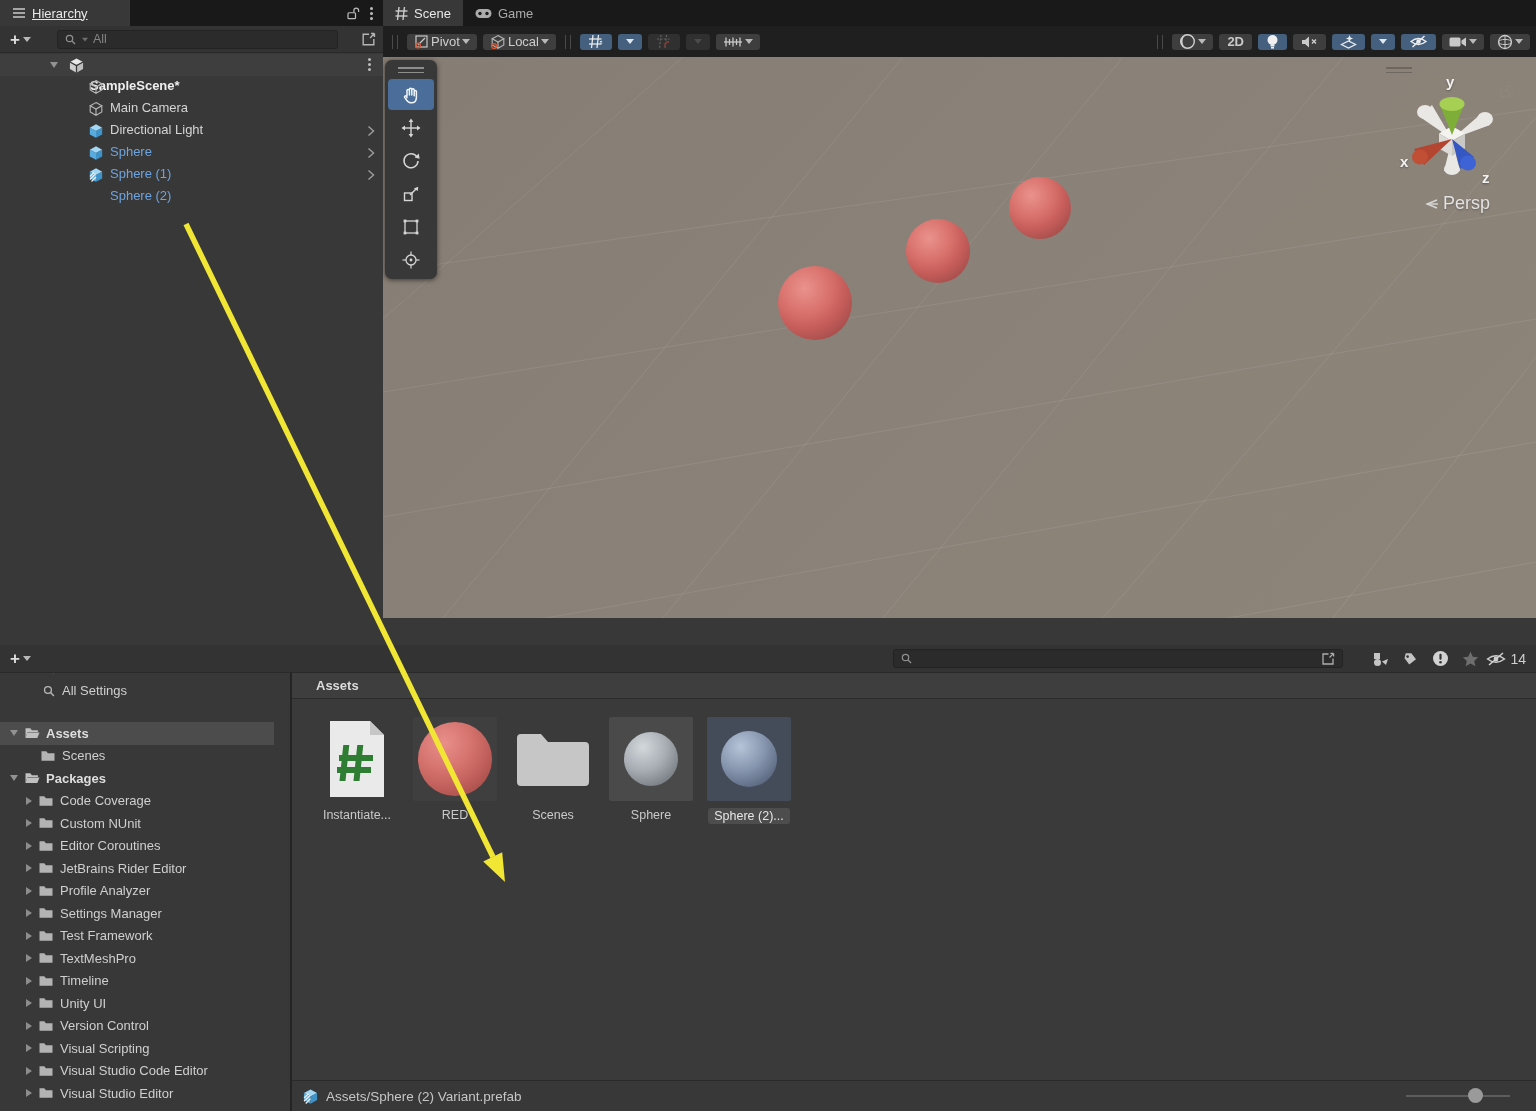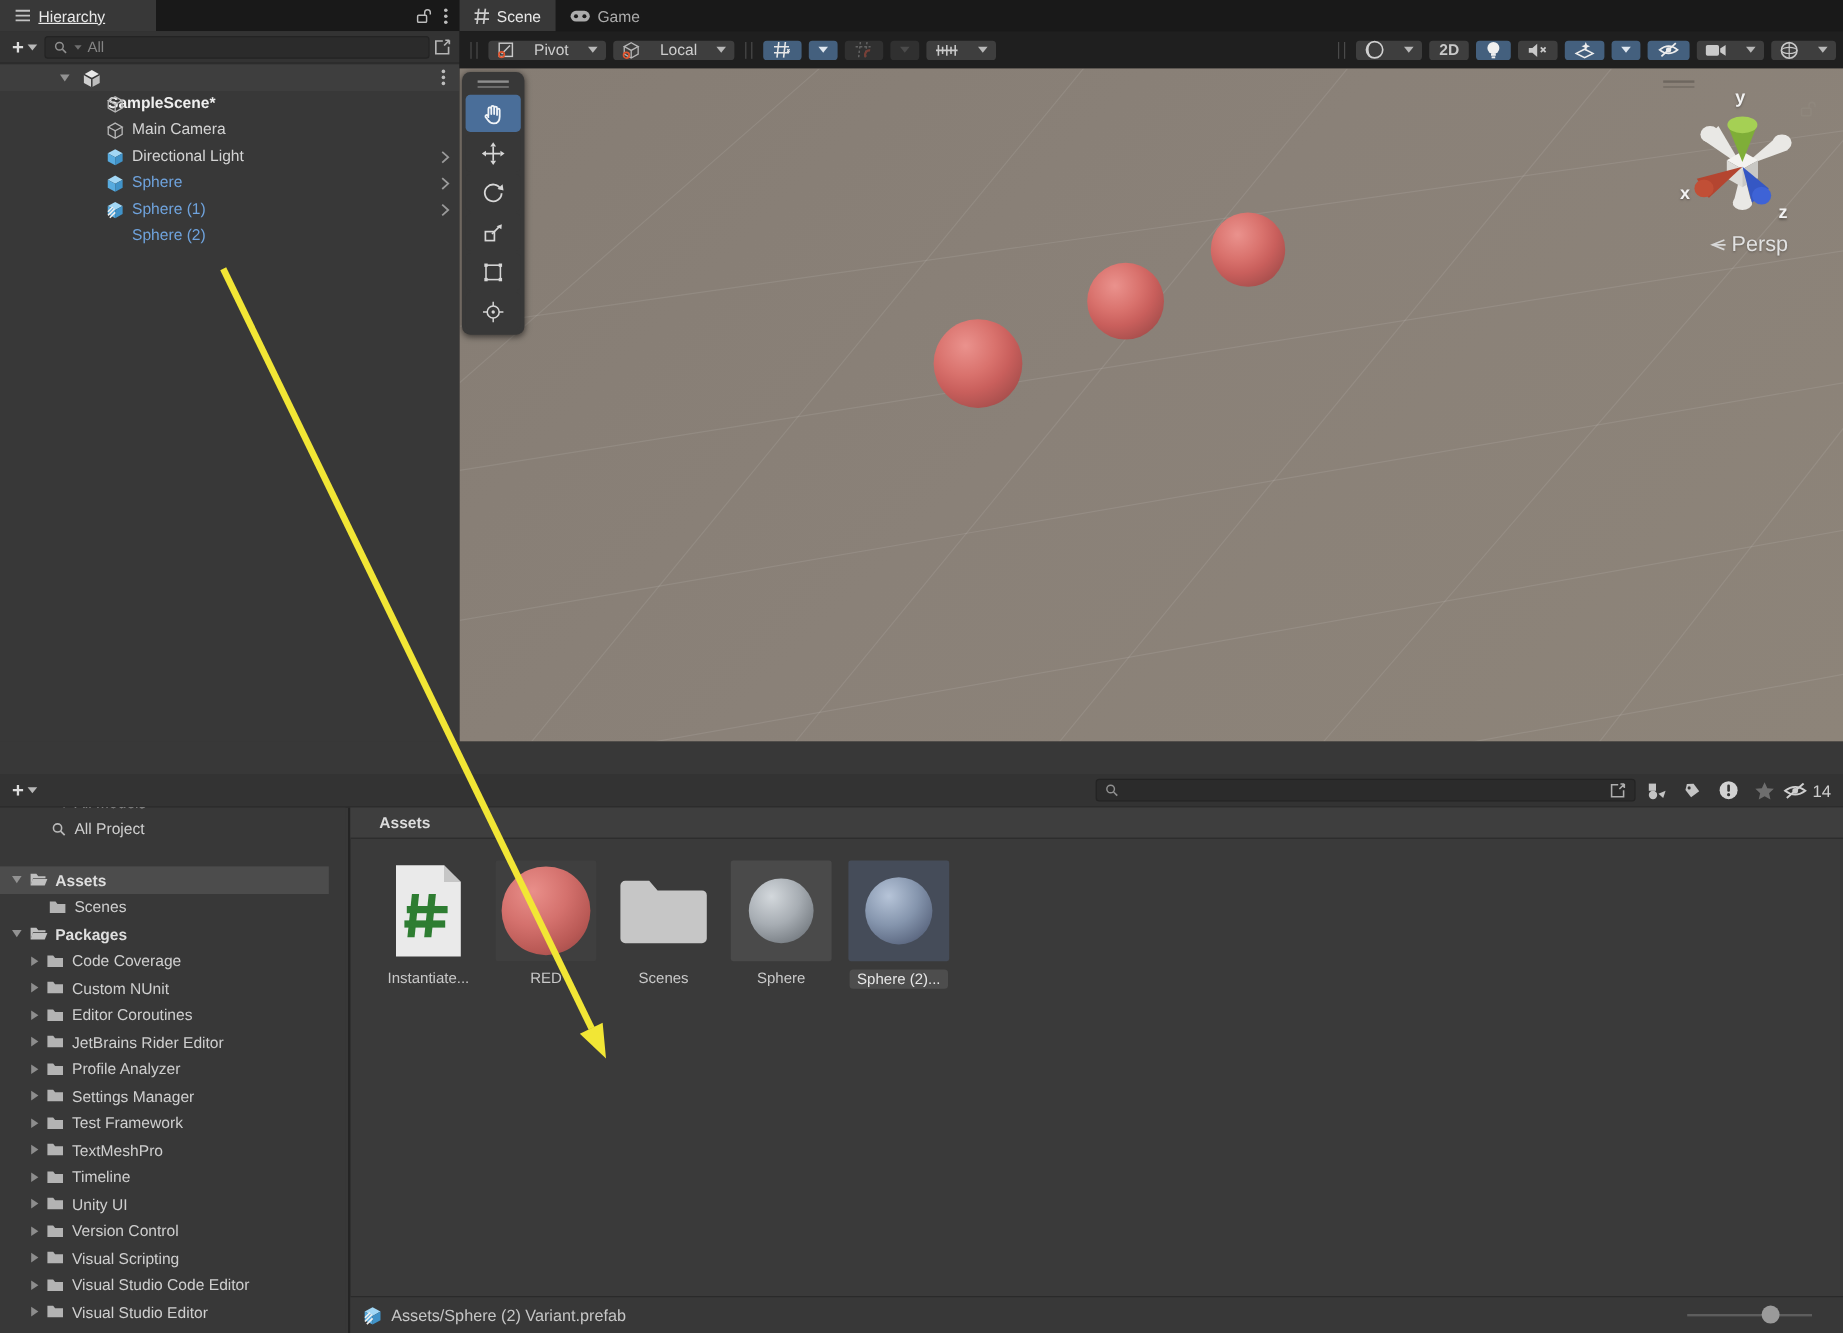--- a/index.html
+++ b/index.html
@@ -16,21 +16,21 @@
   .tabbar-right { margin-left:auto; display:flex; align-items:center; gap:10px; padding-right:10px; }
   .kebab { color:#bdbdbd; font-size:14px; letter-spacing:0; line-height:1; display:flex; flex-direction:column; gap:2px; }
   .kebab i { width:3px; height:3px; border-radius:50%; background:#bdbdbd; display:block; }
   .panel-toolbar { position:absolute; left:0; right:0; height:27px; background:#333333;
                    border-bottom:1px solid #292929; display:flex; align-items:center; padding:0 6px; }
   .plus-group { display:flex; align-items:center; gap:3px; padding:0 4px; color:#d8d8d8; }
   .plus-glyph { font-size:17px; font-weight:bold; line-height:1; color:#dddddd; }
   .caret-down { width:0; height:0; border-left:4px solid transparent; border-right:4px solid transparent;
                 border-top:5px solid #b8b8b8; display:inline-block; }
   .caret-down.dim { border-top-color:#6f6f6f; }
-  .searchfield { flex:1; display:flex; align-items:center; gap:4px; height:19px; margin:0 2px;
+  .searchfield { flex:1; display:flex; align-items:center; gap:4px; height:19px; margin:0 22px;
                  background:#2b2b2b; border:1px solid #232323; border-radius:3px; padding:0 6px; color:#8a8a8a; }
   .searchfield .ph { font-size:12.5px; color:#848484; }
   .tri-open { width:0; height:0; border-left:4.5px solid transparent; border-right:4.5px solid transparent;
               border-top:6px solid #929292; display:inline-block; }
   .tri-closed { width:0; height:0; border-top:4.5px solid transparent; border-bottom:4.5px solid transparent;
                 border-left:6px solid #8d8d8d; display:inline-block; }
   svg.ic { display:block; }
 
   
   #hierarchy { position:absolute; left:0; top:0; width:383px; height:618px; background:#383838; }
@@ -44,21 +44,21 @@
   .obj-row.prefab { color:#6fa3dd; }
   .chev { position:absolute; right:8px; top:5px; }
   .scene-kebab { position:absolute; right:12px; top:4px; }
 
   
   #scene-panel { position:absolute; left:383px; top:0; width:1153px; height:618px; background:#191919; }
   #scene-toolbar { position:absolute; top:26px; left:0; right:0; height:31px; background:#1f1f1f;
                    display:flex; align-items:center; padding:0 6px; gap:6px; }
   .tb-sep { width:6px; height:14px; border-left:1px solid #4a4a4a; border-right:1px solid #4a4a4a; margin:0 3px; }
   .tb-btn { height:16px; background:#3e3e3e; border-radius:3px; display:flex; align-items:center;
-            gap:16px; padding:0 7px; color:#cdcdcd; }
+            gap:2px; padding:0 7px; color:#cdcdcd; }
   .tb-btn.blue { background:#44607e; }
   .tb-btn.sq { padding:0 8px; }
   .tb-right { margin-left:auto; display:flex; align-items:center; gap:6px; }
 
   #viewport { position:absolute; top:57px; left:0; right:0; bottom:0;
               background:linear-gradient(135deg,#867d74 0%, #8a8178 45%, #8d8479 100%); overflow:hidden; }
   .sphere3d { position:absolute; border-radius:50%;
       background:radial-gradient(circle at 36% 30%, #ea928d 0%, #d9726d 35%, #c95f5c 55%, #a04b49 85%, #934443 100%); }
 
   
@@ -615,21 +615,21 @@
         <div class="t-row fav">
           <svg class="ic" width="14" height="14">
               <use href="#sym-search" stroke="#b9b9b9" fill="none"></use>
             </svg>
           <span>All Models</span>
         </div>
         <div class="t-row fav">
           <svg class="ic" width="14" height="14">
               <use href="#sym-search" stroke="#b9b9b9" fill="none"></use>
             </svg>
-          <span>All Project</span>
+          <span>All Settings</span>
         </div>
         <div class="t-gap"></div>
         <div class="t-row sel bold">
           <span class="tri-open"></span>
           <svg class="ic" width="16" height="16">
               <use href="#sym-folder-open" fill="#c0c0c0"></use>
             </svg>
           <span>Assets</span>
         </div>
         <div class="t-row d1">

